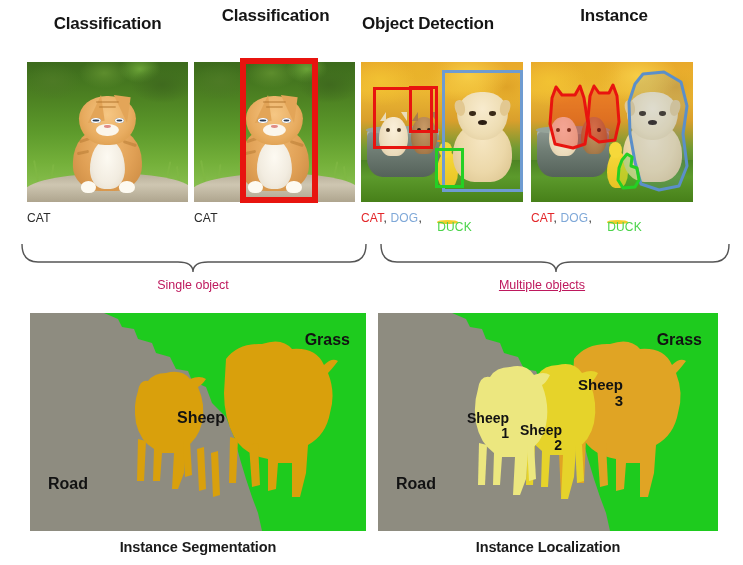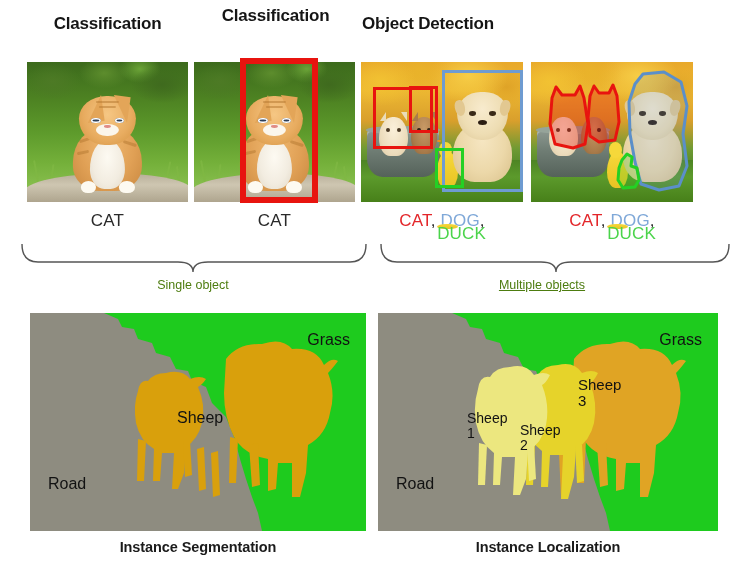--- a/index.html
+++ b/index.html
@@ -120,59 +120,60 @@
   .duck{
     position:absolute;left:47%;bottom:10%;width:13%;height:26%;
     background:linear-gradient(180deg,#f6d83a 0%,#e8c323 100%);
     border-radius:46% 46% 40% 40%/56% 56% 44% 44%;
   }
   .duck .dhead{position:absolute;left:8%;top:-26%;width:62%;height:44%;background:#f6d83a;border-radius:50%;}
   .duck .dbeak{position:absolute;left:-12%;top:-12%;width:28%;height:14%;background:#ef8f1e;border-radius:40%;}
 
   
   .cls-label{
-    position:absolute;text-align:center;font-size:17px;color:#2a2a2a;
+    position:absolute;font-size:12px;color:#2a2a2a;
     letter-spacing:.2px;white-space:nowrap;
   }
   .cls-label .cat {color:#e3262a;}
   .cls-label .dog {color:#7fa8d8;}
   .cls-label .duck{color:#4bd44b;}
 
   
   .brace-label{
-    position:absolute;font-size:12.5px;color:#4d7c0f;text-align:center;white-space:nowrap;
+    position:absolute;font-size:12.5px;color:#be185d;text-align:center;white-space:nowrap;
   }
 
   
   .segpanel{position:absolute;overflow:hidden;background:#8e8c80;}
   .seg-road{position:absolute;inset:0;background:#8e8c80;}
   .seg-cap{
     position:absolute;text-align:center;font-weight:bold;font-size:14.5px;color:#1b1b1b;
     letter-spacing:-0.1px;
   }
   .seg-txt{
-    position:absolute;font-weight:normal;color:#121212;white-space:nowrap;text-align:left;
+    position:absolute;font-weight:bold;color:#121212;white-space:nowrap;text-align:right;
   }
 </style>
 </head>
 <body>
 
 <div class="col-head" style="left:27px;top:14px;width:161px;">
   <div>Classification</div>
 </div>
 
 <div class="col-head" style="left:193px;top:6px;width:165px;">
   <div>Classification</div>
 </div>
 
 <div class="col-head" style="left:344px;top:14px;width:168px;">
   <div>Object Detection</div>
 </div>
 
 <div class="col-head" style="left:530px;top:6px;width:168px;">
+  <div>Instance</div>
 </div>
 
 <div class="photo" style="left:27px;top:62px;width:161px;height:140px;">
   <div class="scene bg-kitten">
     <div class="blade" style="left:6%;height:16%;transform:rotate(-10deg);"></div>
     <div class="blade" style="left:14%;height:13%;transform:rotate(8deg);"></div>
     <div class="blade" style="left:86%;height:15%;transform:rotate(12deg);"></div>
     <div class="blade" style="left:94%;height:12%;transform:rotate(-7deg);"></div>
     <div class="stone"></div>
     <div class="kitten">

